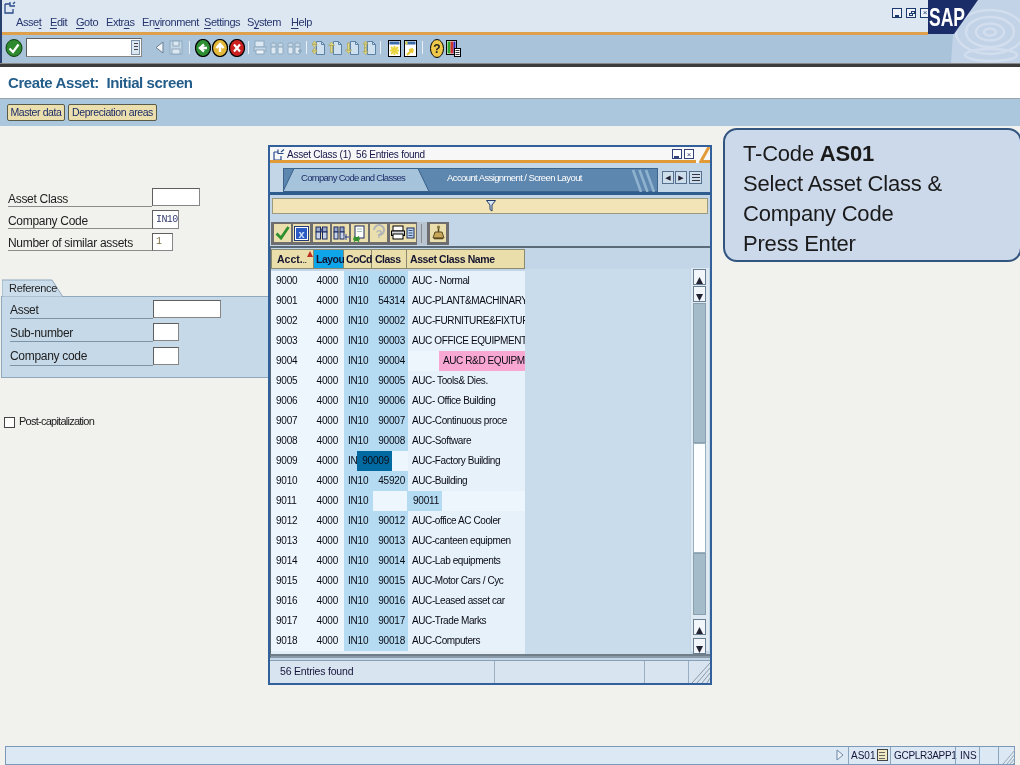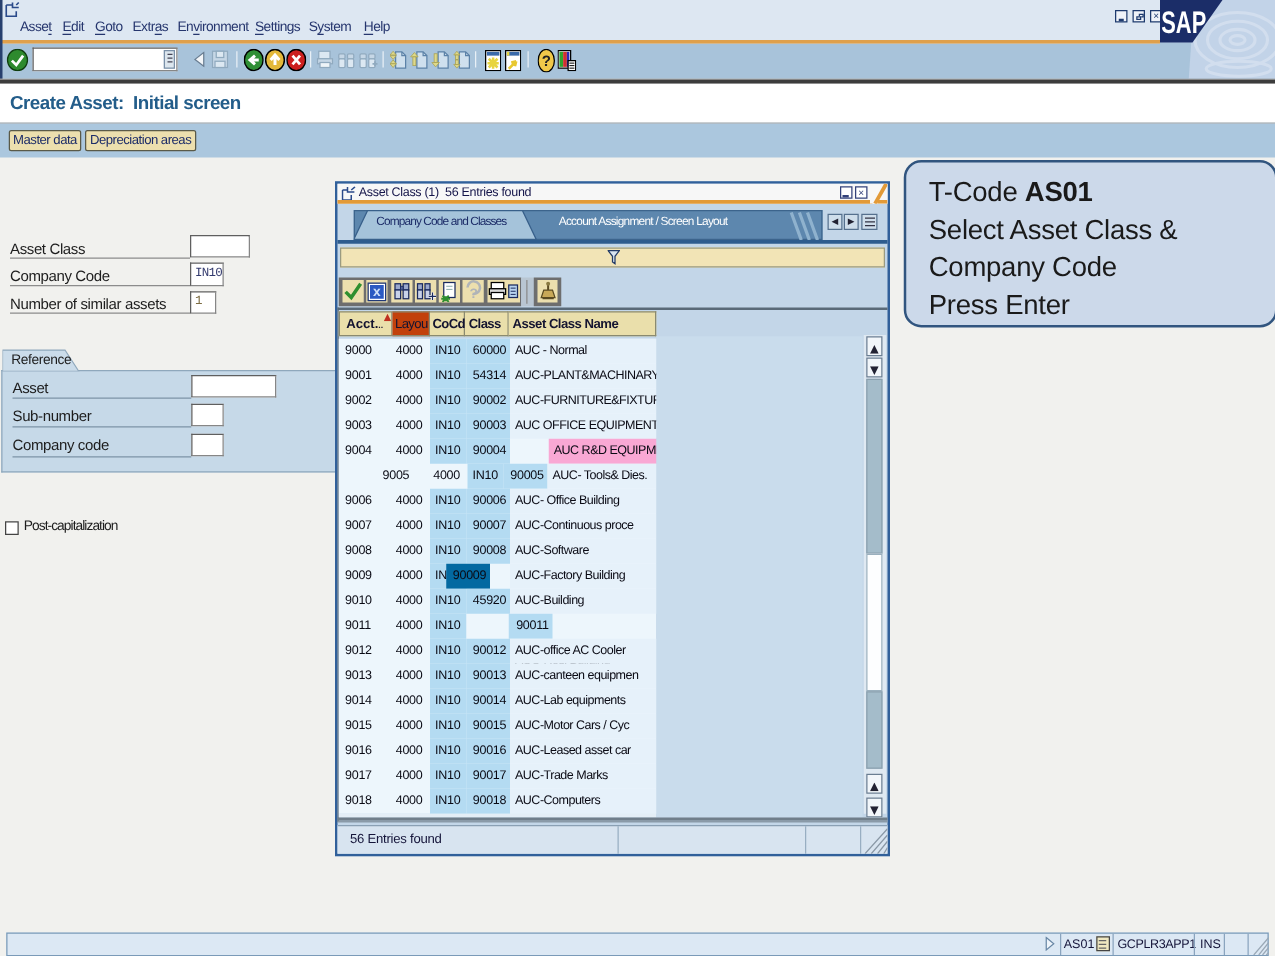--- a/index.html
+++ b/index.html
@@ -322,21 +322,21 @@
         <path d="M4 14.5 h9" stroke="#5a4a22" stroke-width="1.6"></path>
       </svg>
     </div>
 
     <div class="abs" style="left:0;top:99px;width:440px;height:412px;border-top:2px solid #5a6a78;border-left:1px solid #5a6a78;border-bottom:2px solid #8a9aa8;"></div>
 
     <div class="abs" style="left:1px;top:102px;width:43px;height:20px;background:#eadfab;border:1px solid #8a8a70;font-size:10.5px;font-weight:bold;color:#141430;line-height:18px;padding-left:5px;">Acct.<span style="font-size:7px;">..</span></div>
     <svg class="abs" style="left:37px;top:104px" width="6" height="6" viewBox="0 0 6 6">
         <path d="M3 0 L6 6 L0 6 Z" fill="#c03020"></path>
       </svg>
-    <div class="abs" style="left:44px;top:102px;width:30px;height:20px;background:#c2410c;border:1px solid #8a8a70;border-left:none;font-size:10.5px;font-weight:normal;color:#141430;line-height:18px;padding-left:2px;letter-spacing:-0.5px;">Layou</div>
+    <div class="abs" style="left:44px;top:102px;width:30px;height:20px;background:#0ea5e9;border:1px solid #8a8a70;border-left:none;font-size:10.5px;font-weight:bold;color:#141430;line-height:18px;padding-left:2px;letter-spacing:-0.5px;">Layou</div>
     <div class="abs" style="left:74px;top:102px;width:28px;height:20px;background:#eadfab;border:1px solid #8a8a70;border-left:none;font-size:10.5px;font-weight:bold;color:#141430;line-height:18px;padding-left:2px;letter-spacing:-0.5px;">CoCd</div>
     <div class="abs" style="left:102px;top:102px;width:35px;height:20px;background:#eadfab;border:1px solid #8a8a70;border-left:none;font-size:10.5px;font-weight:bold;color:#141430;line-height:18px;padding-left:3px;letter-spacing:-0.5px;">Class</div>
     <div class="abs" style="left:137px;top:102px;width:118px;height:20px;background:#eadfab;border:1px solid #8a8a70;border-left:none;font-size:10.5px;font-weight:bold;color:#141430;line-height:18px;padding-left:3px;letter-spacing:-0.4px;">Asset Class Name</div>
 
     <div id="tbody" class="abs" style="left:1px;top:124px;width:254px;height:380px;background:#edf6fc;font-size:10px;letter-spacing:-0.2px;color:#0a0a14;">
         <div style="position:relative;height:20px;">
           <span style="position:absolute;left:5px;top:4px;">9000</span>
           <span style="position:absolute;left:43px;top:4px;width:24px;text-align:right;">4000</span>
           <span style="position:absolute;left:73px;top:0;width:29px;height:20px;background:#b4dbf2;padding:4px 0 0 4px;">IN10</span>
           <span style="position:absolute;left:102px;top:0;width:35px;height:20px;background:#b4dbf2;padding:4px 3px 0 0;text-align:right;">60000</span>
@@ -363,21 +363,21 @@
           <span style="position:absolute;left:102px;top:0;width:35px;height:20px;background:#b4dbf2;padding:4px 3px 0 0;text-align:right;">90003</span>
           <span style="position:absolute;left:137px;top:0;width:118px;height:20px;background:#e6f1fa;padding:4px 0 0 4px;white-space:nowrap;overflow:hidden;letter-spacing:-0.4px;">AUC OFFICE EQUIPMENT</span>
         </div>
         <div style="position:relative;height:20px;">
           <span style="position:absolute;left:5px;top:4px;">9004</span>
           <span style="position:absolute;left:43px;top:4px;width:24px;text-align:right;">4000</span>
           <span style="position:absolute;left:73px;top:0;width:29px;height:20px;background:#b4dbf2;padding:4px 0 0 4px;">IN10</span>
           <span style="position:absolute;left:102px;top:0;width:35px;height:20px;background:#b4dbf2;padding:4px 3px 0 0;text-align:right;">90004</span>
           <span style="position:absolute;left:137px;top:0;width:118px;height:20px;background:#f9a8d4;padding:4px 0 0 4px;white-space:nowrap;overflow:hidden;letter-spacing:-0.4px;margin-left:31px;">AUC R&amp;D EQUIPMENTS</span>
         </div>
-        <div style="position:relative;height:20px;margin-left:30px;">
+        <div style="position:relative;height:20px;">
           <span style="position:absolute;left:5px;top:4px;">9005</span>
           <span style="position:absolute;left:43px;top:4px;width:24px;text-align:right;">4000</span>
           <span style="position:absolute;left:73px;top:0;width:29px;height:20px;background:#b4dbf2;padding:4px 0 0 4px;">IN10</span>
           <span style="position:absolute;left:102px;top:0;width:35px;height:20px;background:#b4dbf2;padding:4px 3px 0 0;text-align:right;">90005</span>
           <span style="position:absolute;left:137px;top:0;width:118px;height:20px;background:#e6f1fa;padding:4px 0 0 4px;white-space:nowrap;overflow:hidden;letter-spacing:-0.4px;">AUC- Tools&amp; Dies.</span>
         </div>
         <div style="position:relative;height:20px;">
           <span style="position:absolute;left:5px;top:4px;">9006</span>
           <span style="position:absolute;left:43px;top:4px;width:24px;text-align:right;">4000</span>
           <span style="position:absolute;left:73px;top:0;width:29px;height:20px;background:#b4dbf2;padding:4px 0 0 4px;">IN10</span>

